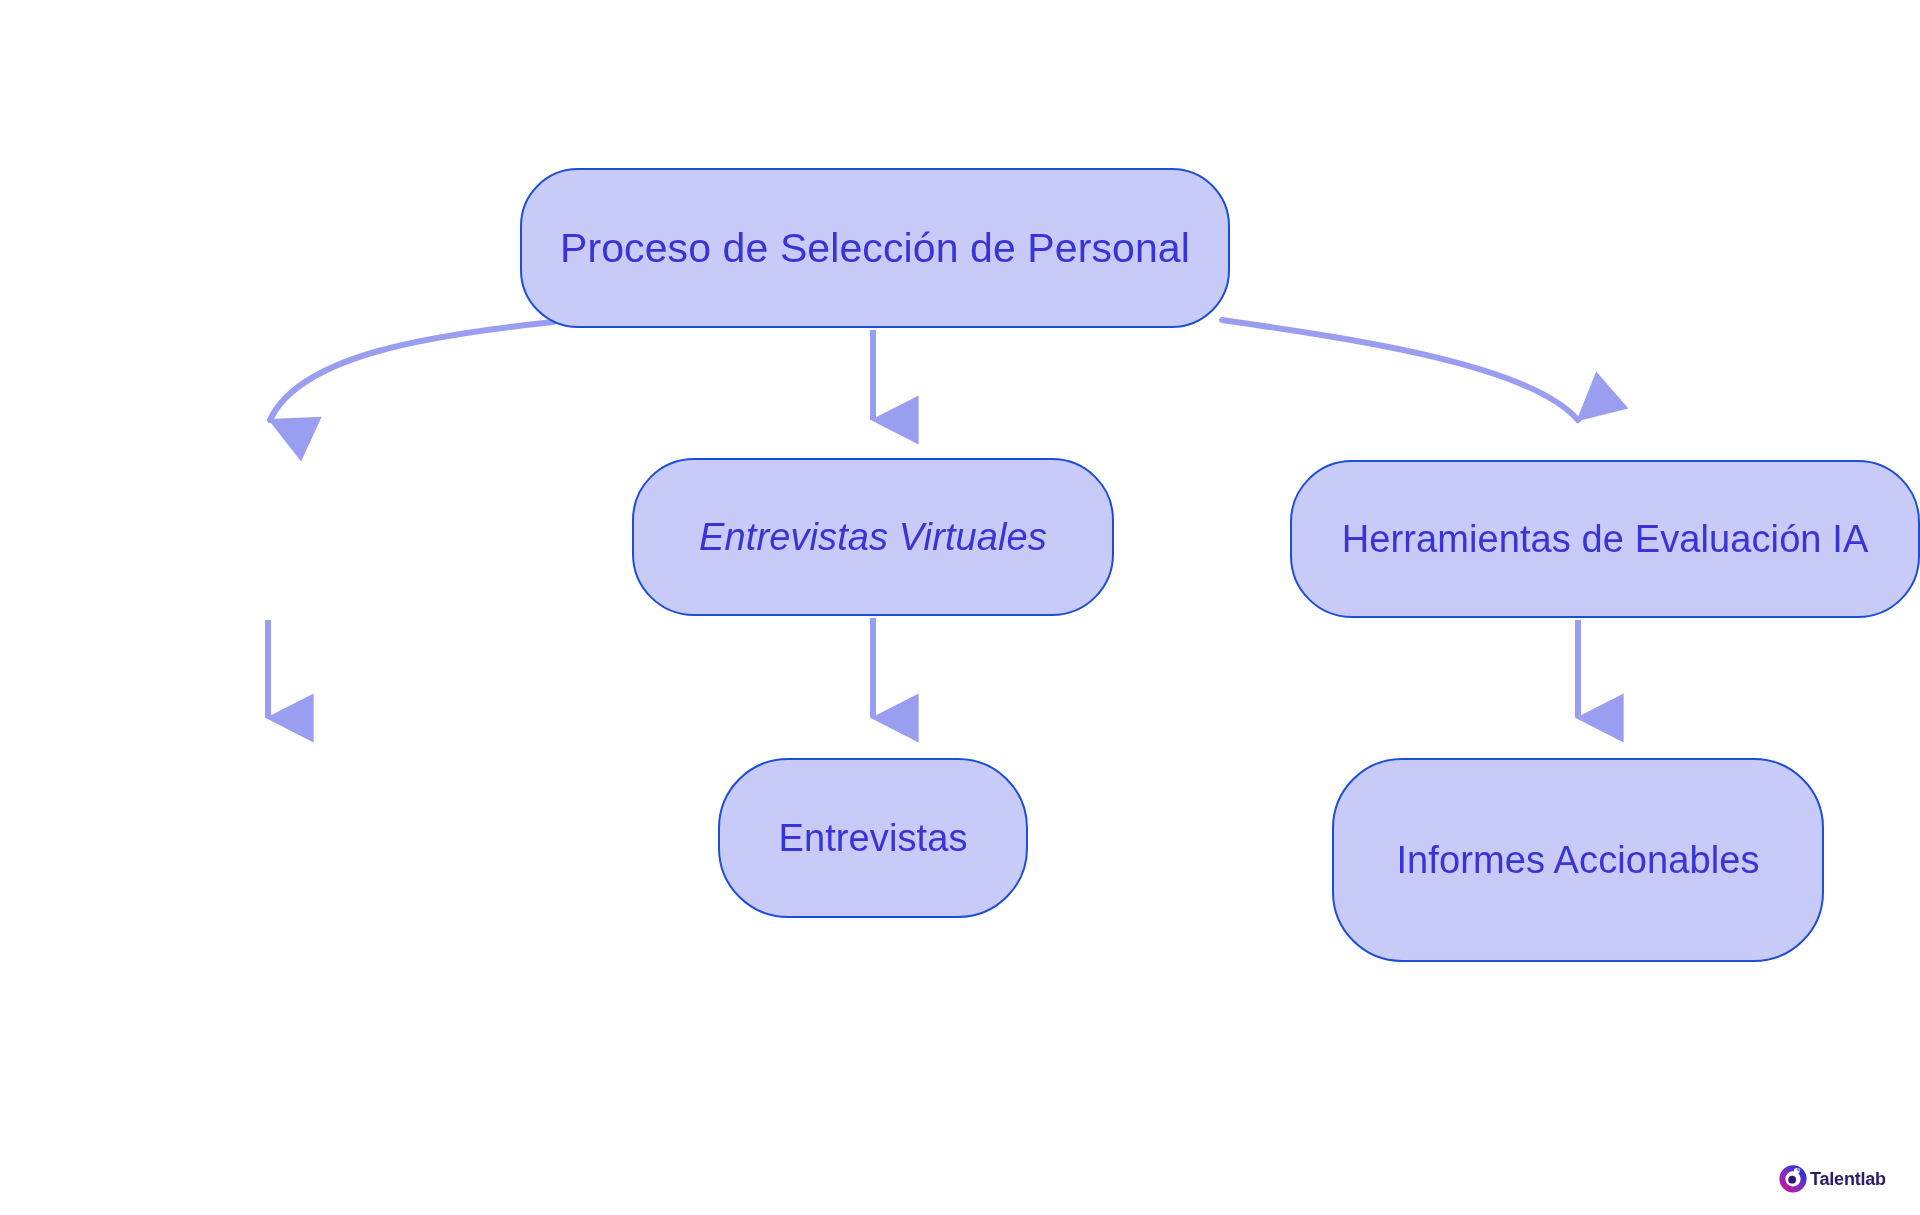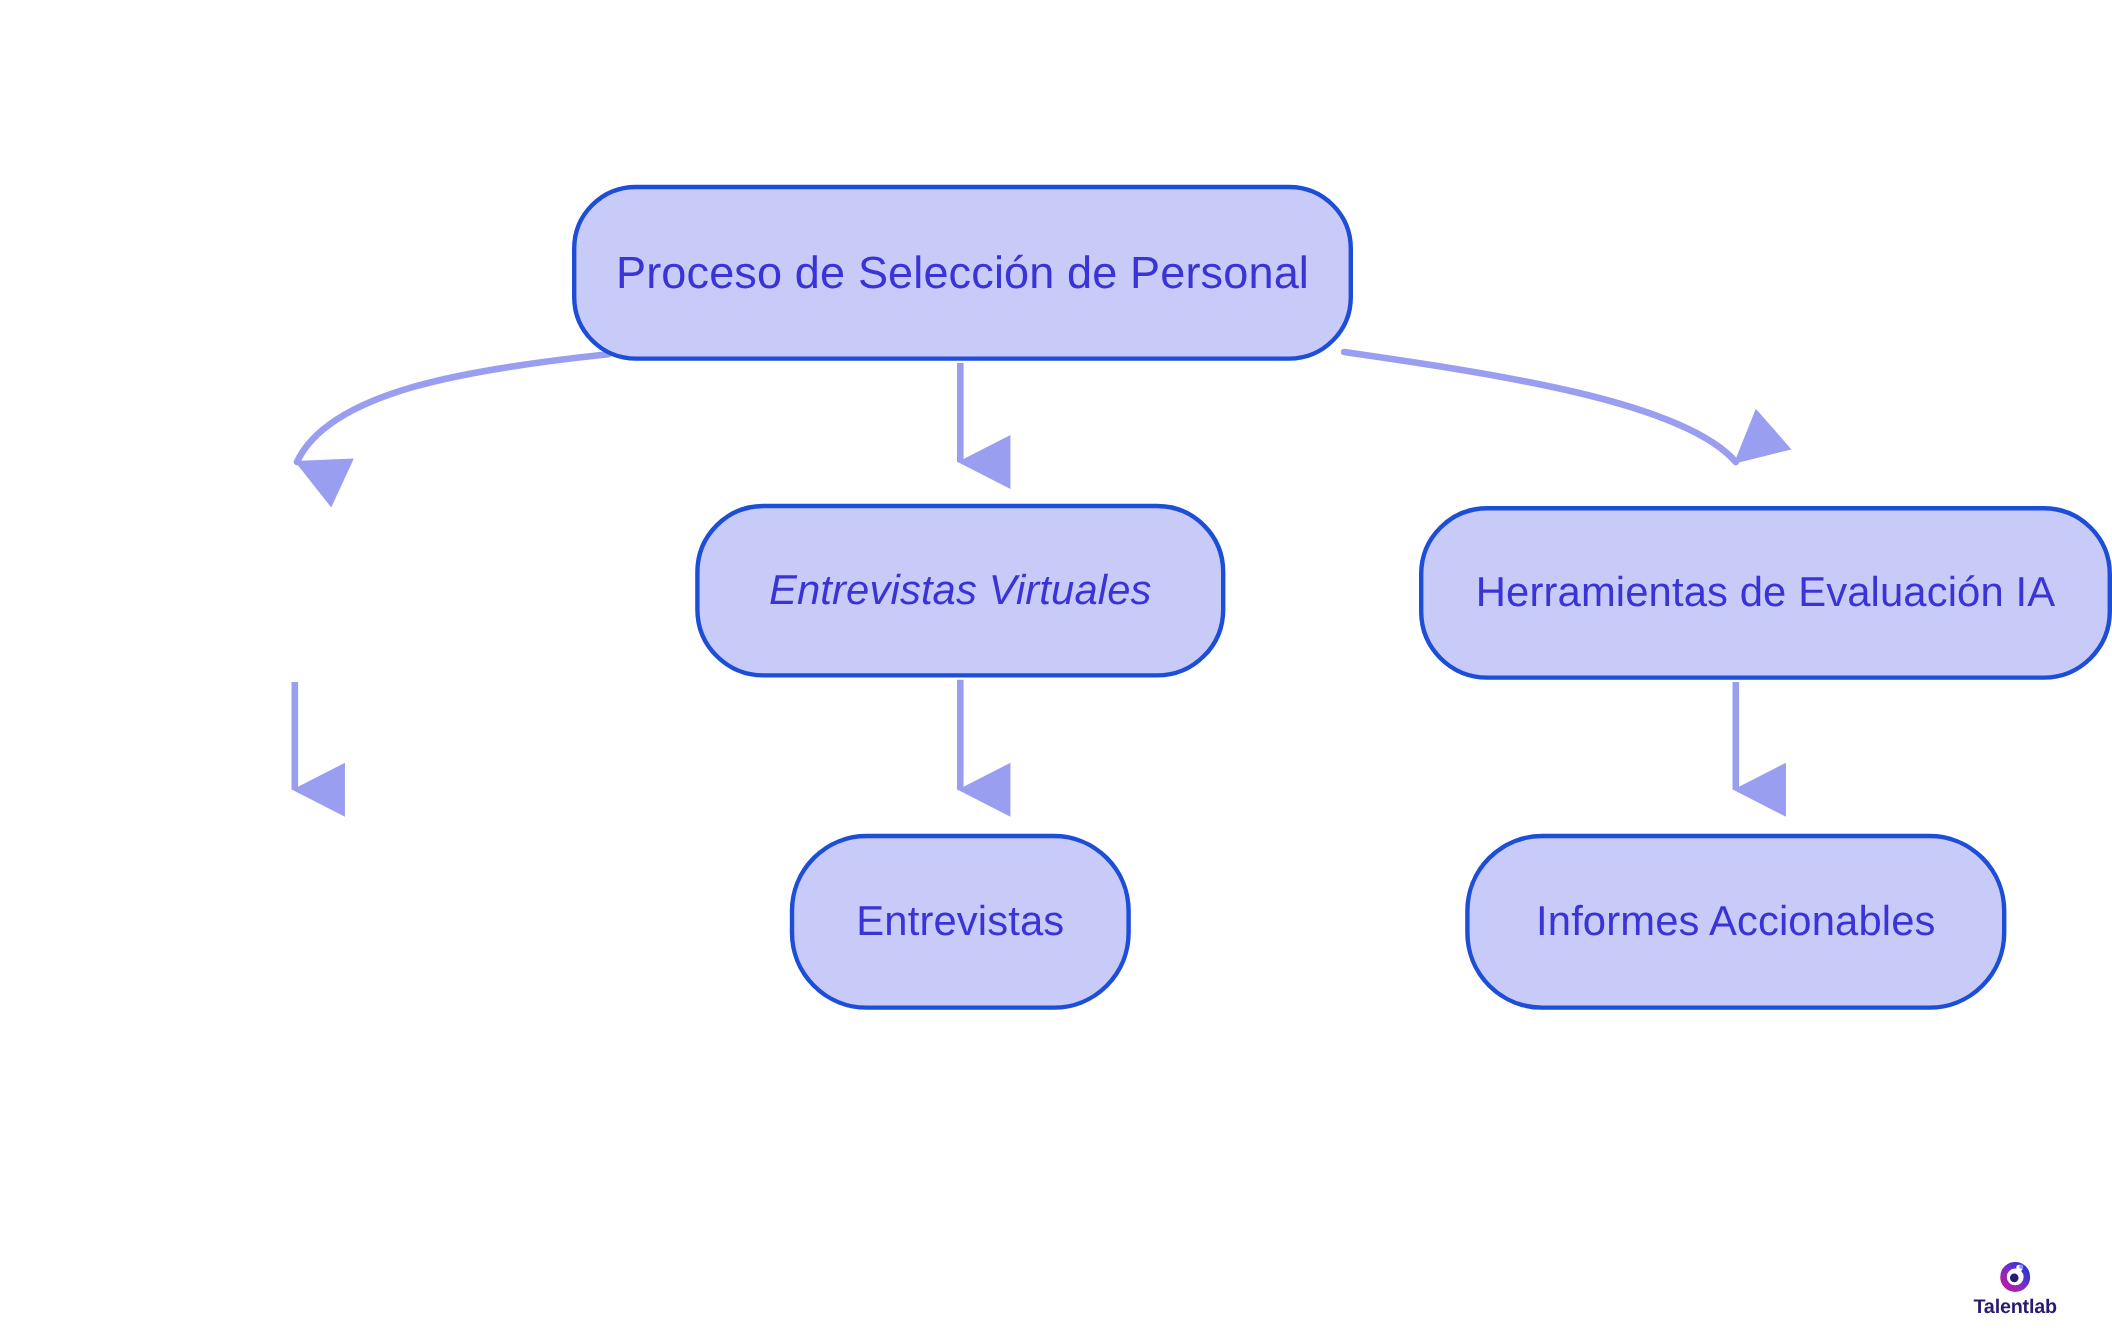--- a/index.html
+++ b/index.html
@@ -23,21 +23,21 @@
     left: 0;
     top: 0;
     width: 1920px;
     height: 1215px;
     pointer-events: none;
   }
   .node {
     position: absolute;
     box-sizing: border-box;
     background: #c8caf8;
-    border: 4px solid #1d4ed8;
+    border: 2px solid #1d4ed8;
     border-radius: 62px;
     display: flex;
     align-items: center;
     justify-content: center;
     color: #3a33d6;
     font-weight: 400;
     letter-spacing: 0.1px;
     white-space: nowrap;
   }
   .node-label {
@@ -100,33 +100,33 @@
     width: 310px;
     height: 160px;
     border-radius: 70px;
   }
   #node-flexibilidad .node-label { font-size: 38px; }
 
   #node-informes {
     left: 1332px;
     top: 758px;
     width: 492px;
-    height: 160px;
+    height: 204px;
     border-radius: 70px;
   }
   #node-informes .node-label { font-size: 38px; }
 
   
   #brand {
     position: absolute;
     right: 32px;
     bottom: 18px;
     width: 112px;
     display: flex;
-    flex-direction: column;
+    flex-direction: row;
     align-items: center;
   }
   #brand-mark {
     display: block;
     width: 34px;
     height: 34px;
     margin-bottom: 2px;
   }
   #brand-name {
     font-size: 18px;

